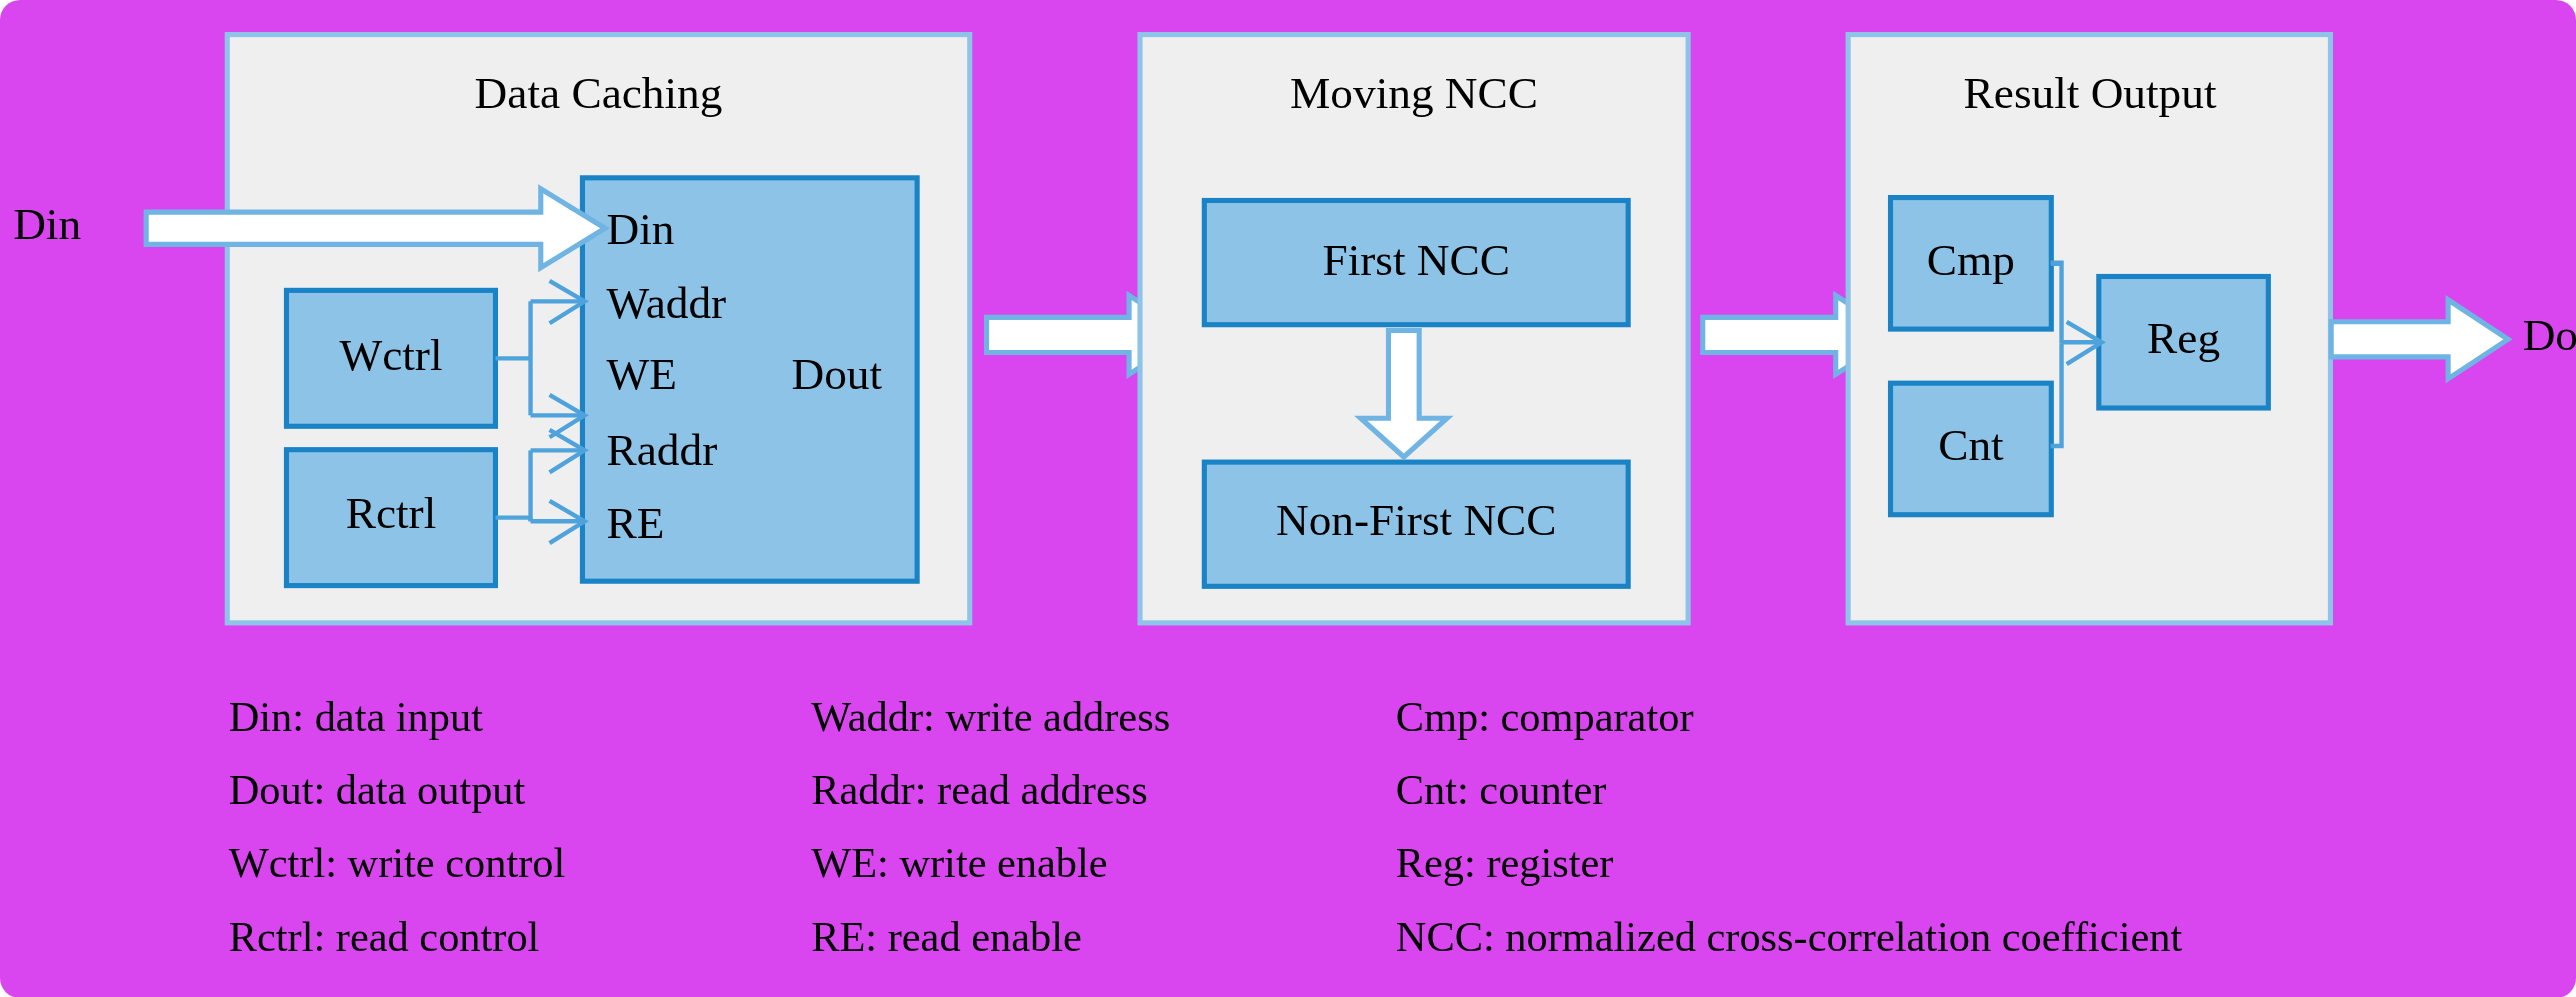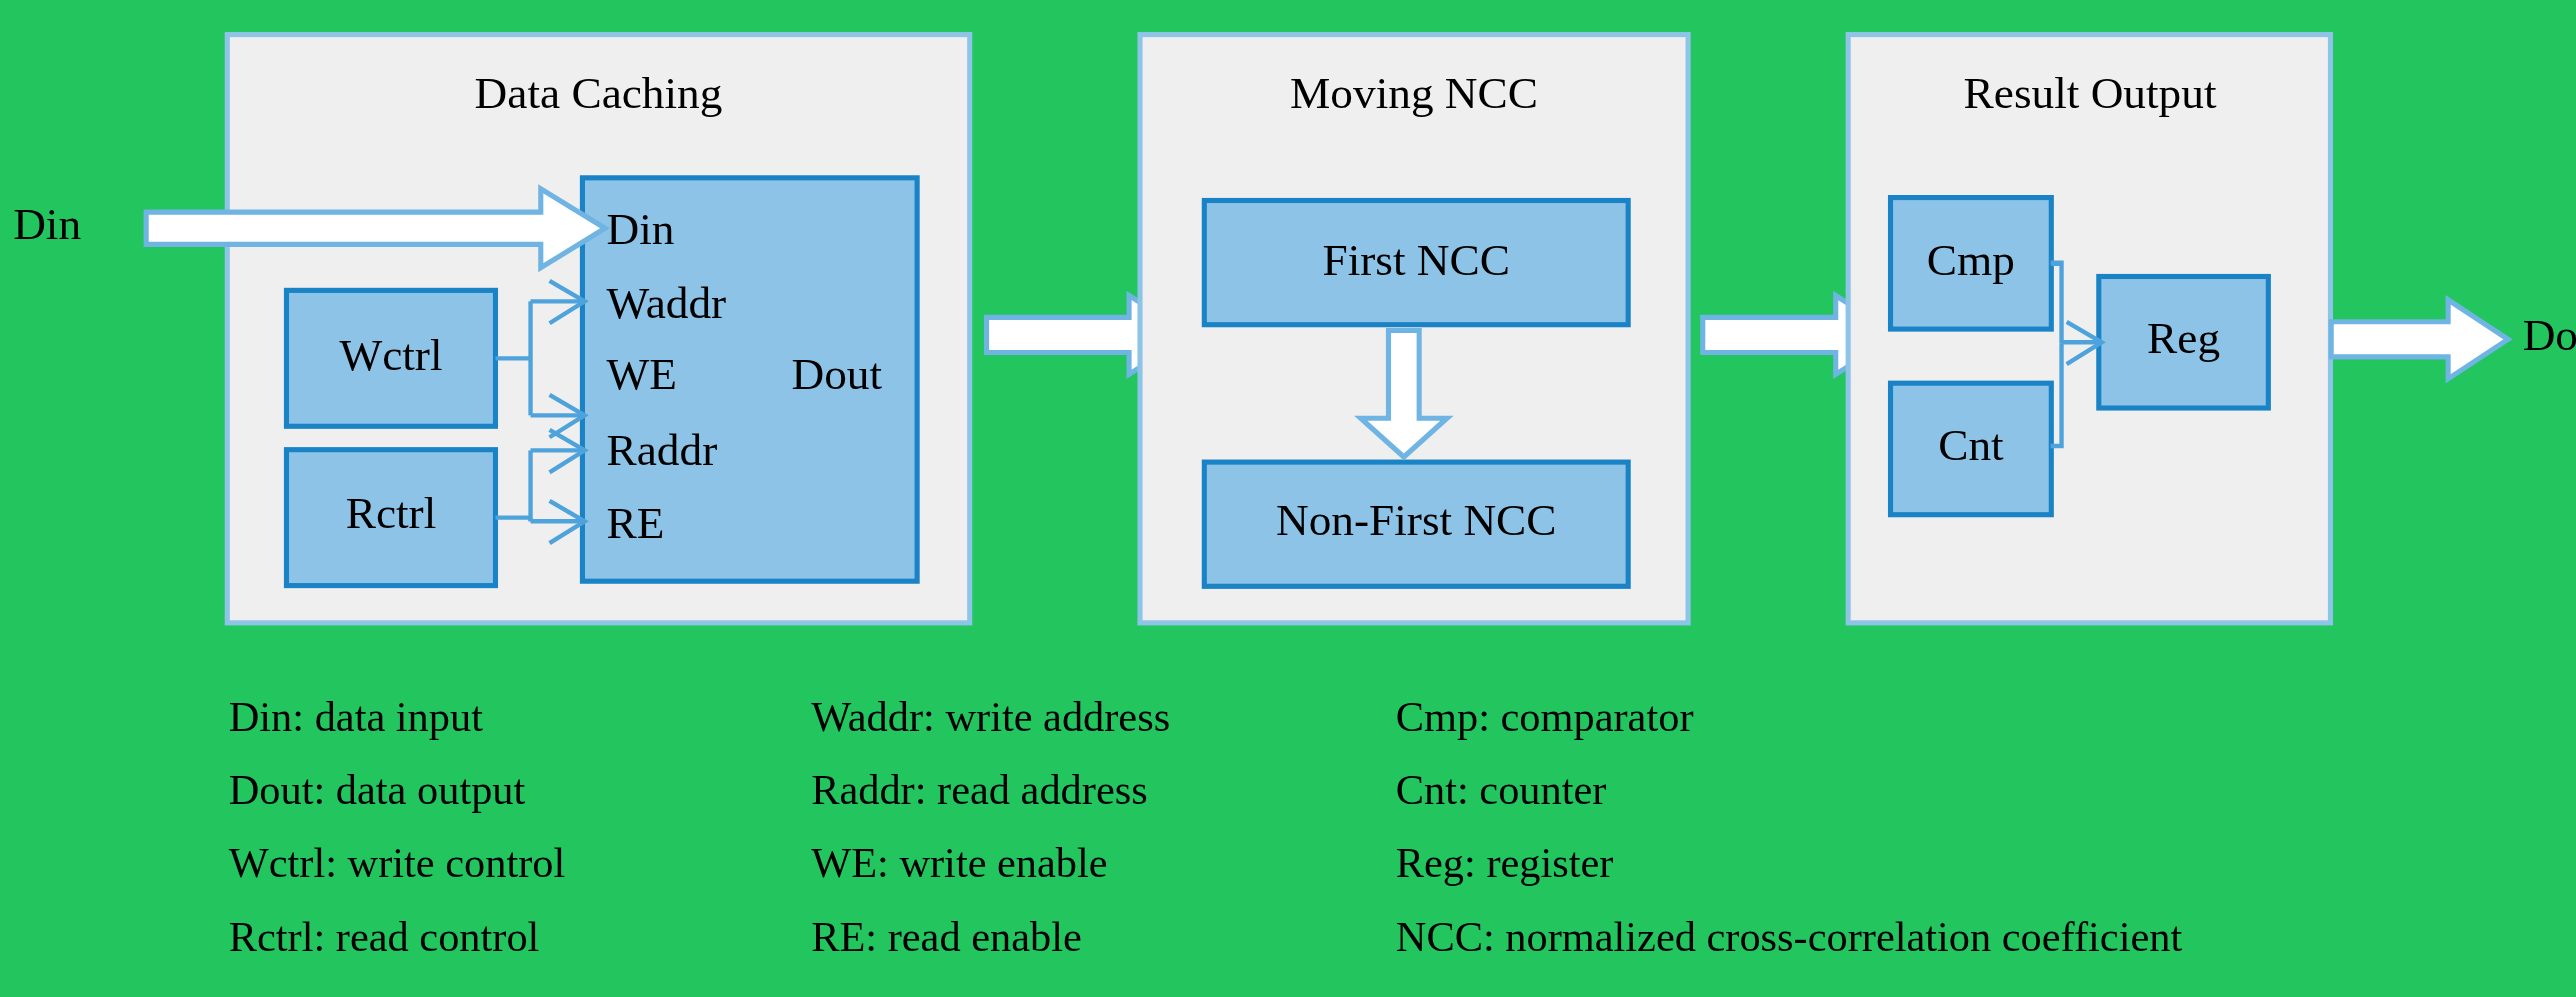--- a/index.html
+++ b/index.html
@@ -10,21 +10,22 @@
   body {
     width: 2576px;
     height: 998px;
     overflow: hidden;
     font-family: "Liberation Serif", "DejaVu Serif", serif;
   }
   #diagram-root {
     position: relative;
     width: 2576px;
     height: 998px;
-    background: #22c55e;
+    background: #d946ef;
+    border-radius: 20px;
   }
   svg.canvas {
     position: absolute;
     left: 0;
     top: 0;
     width: 2576px;
     height: 998px;
   }
   .panel-rect {
     fill: #efefef;

